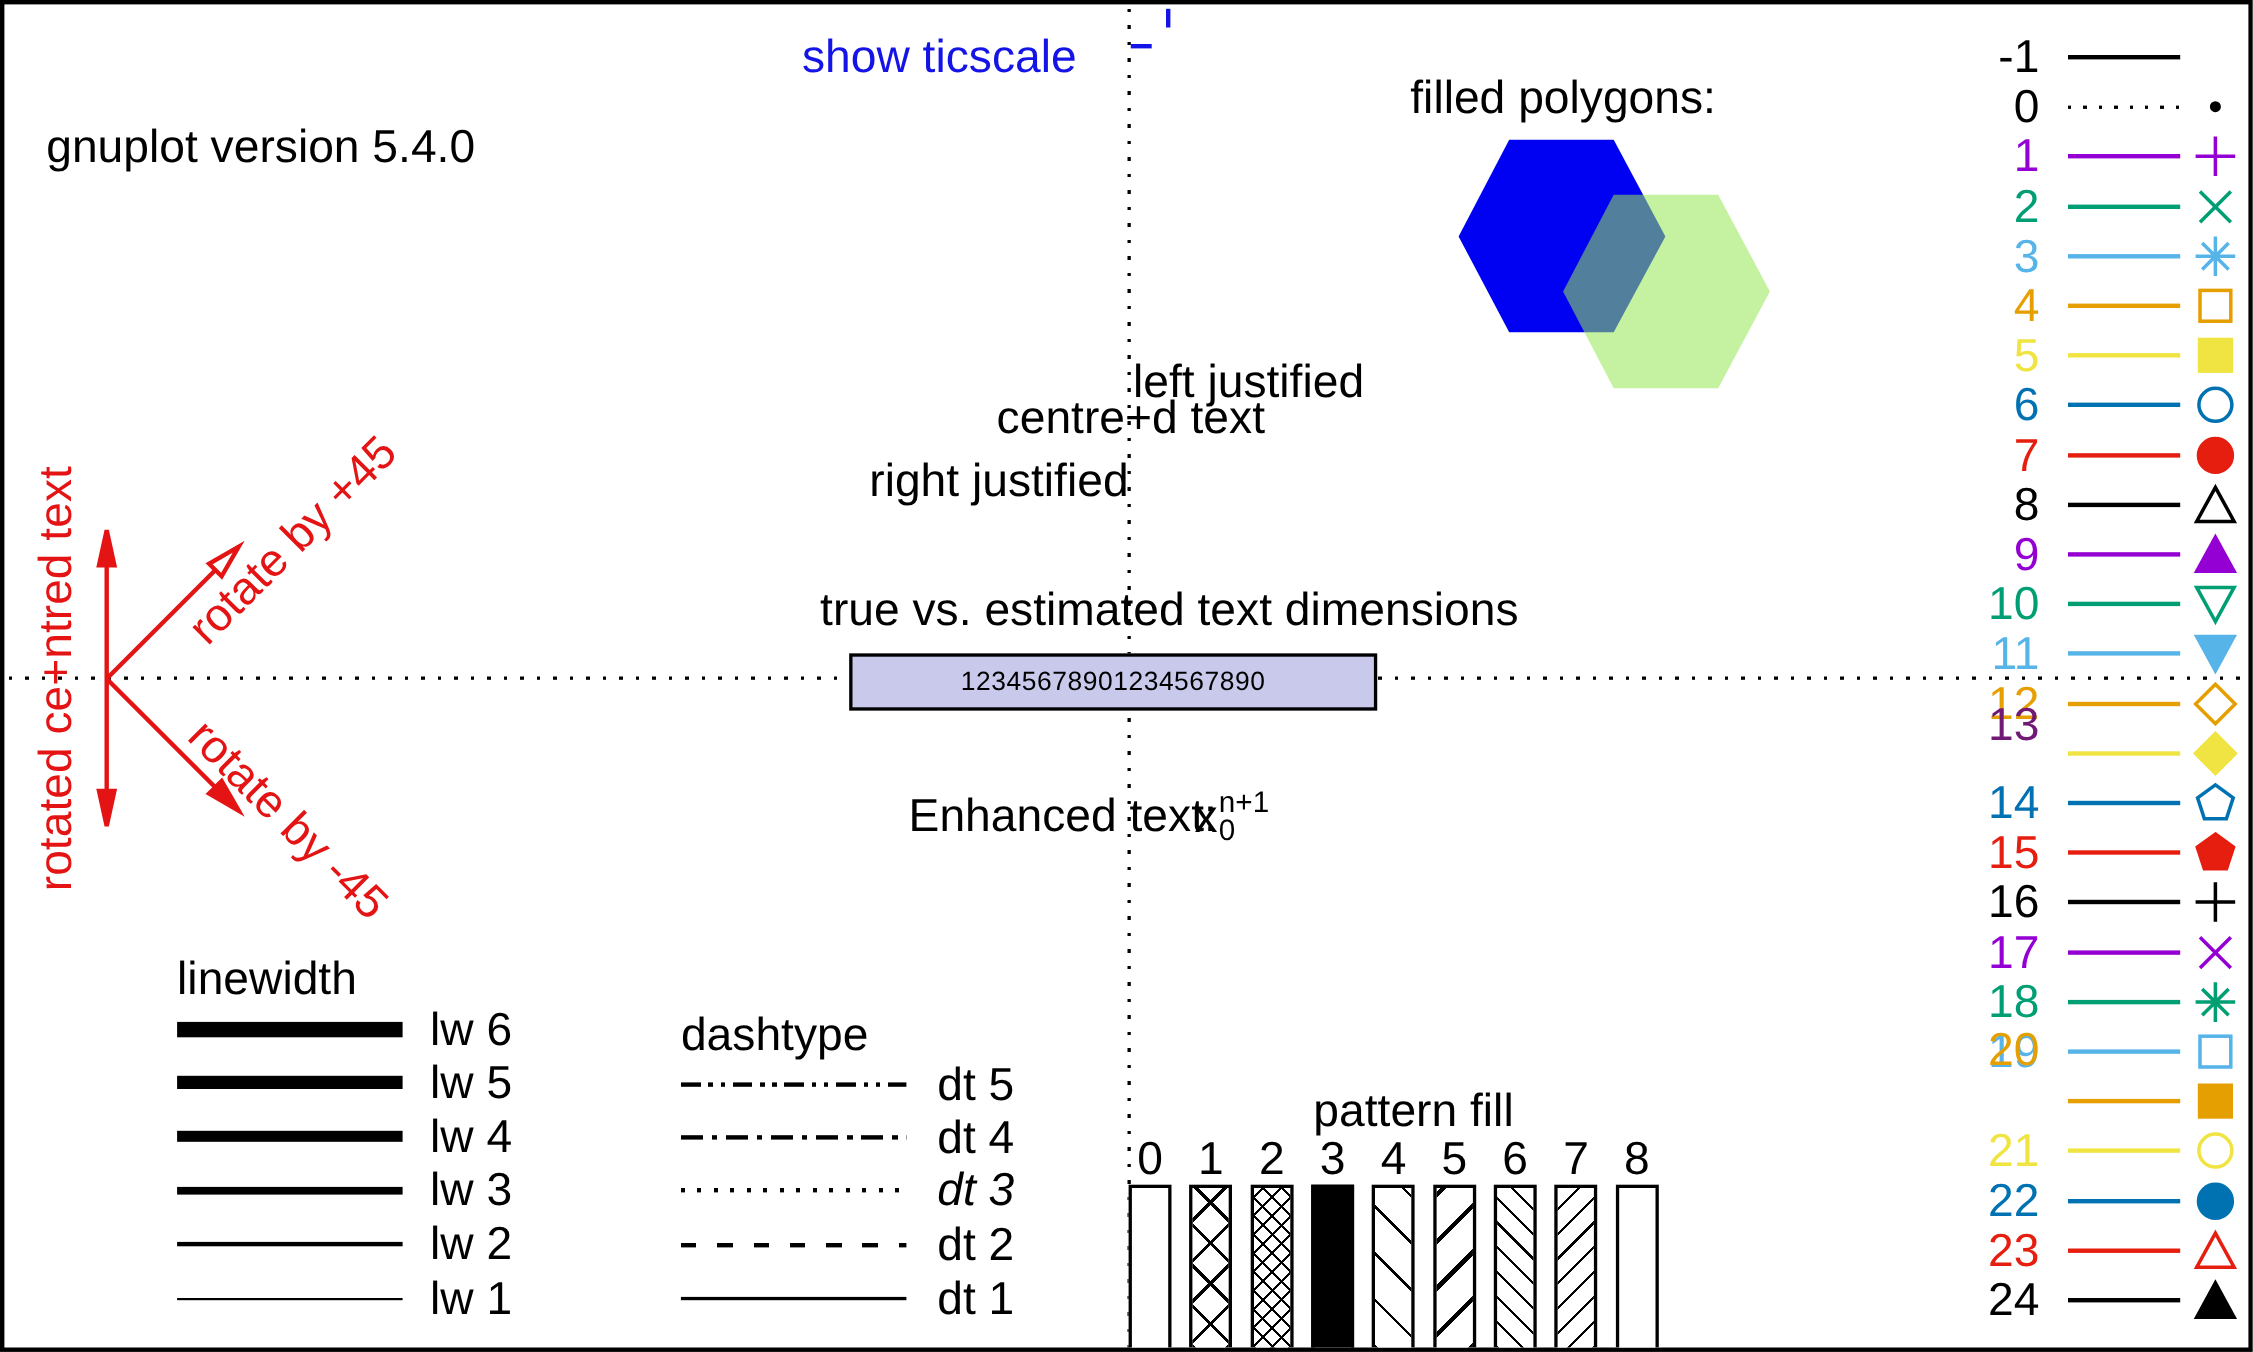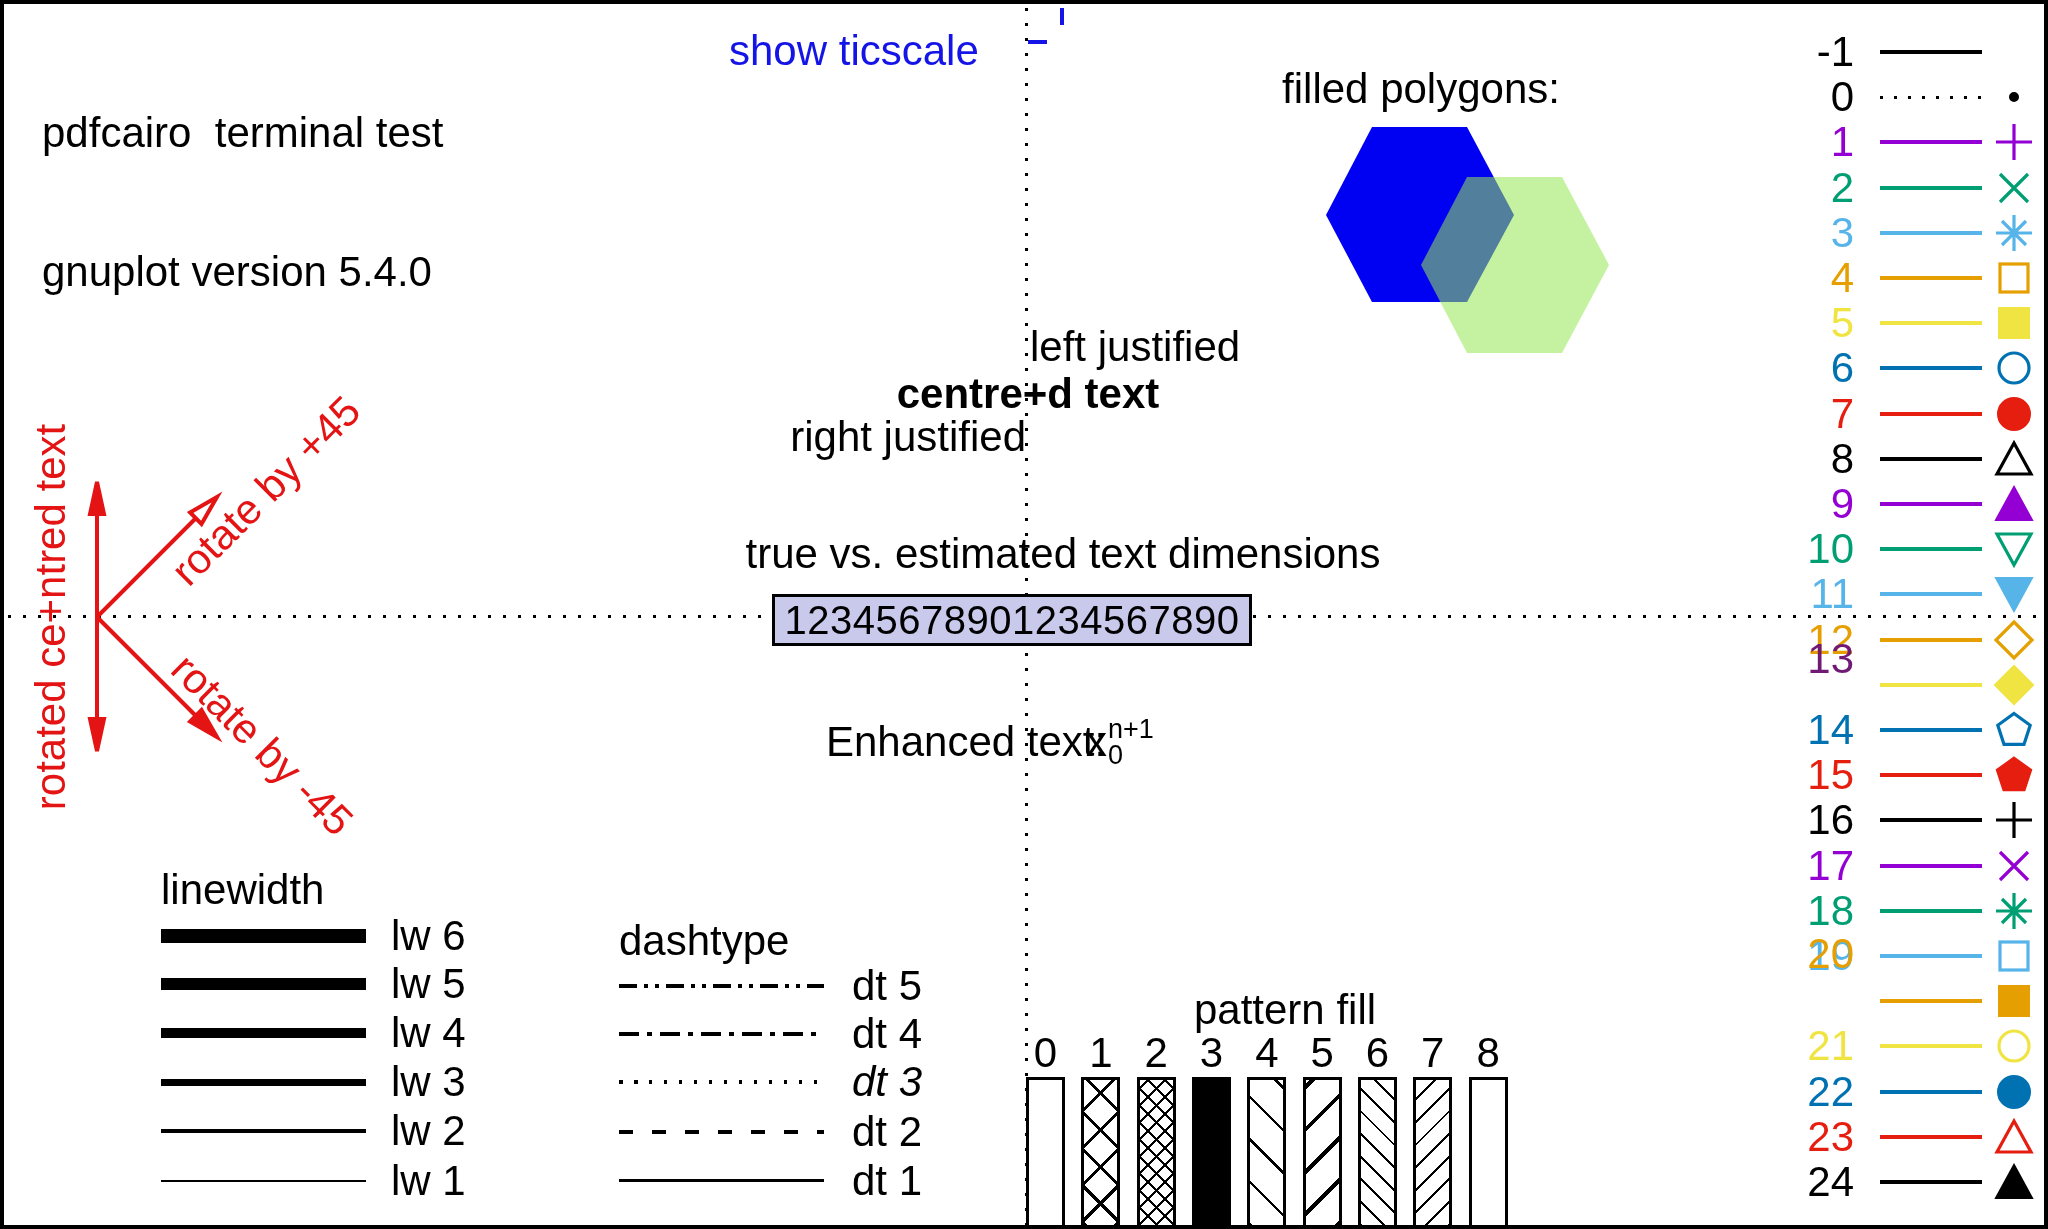--- a/index.html
+++ b/index.html
@@ -21,27 +21,27 @@
   #tic-minor{left:1024px;top:36px;width:19px;height:4px;}
   
   #header{left:38px;top:14px;}
   
   #ticscale{left:725px;top:24px;}
   
   #poly-title{left:1417px;top:62px;transform:translateX(-50%);}
   #hex-svg{left:1310px;top:115px;}
   
   #just-left{left:1026px;top:343px;}
-  #just-centre{left:1024px;top:390px;font-weight:bold;}
+  #just-centre{left:1024px;top:376px;}
   #just-right{left:1022px;top:433px;}
   
   #dims-caption{left:1024px;top:550px;margin-left:35px;}
   #dims-box{left:768px;top:590px;width:474px;height:46px;border:3px solid #000;
     display:flex;align-items:center;justify-content:center;z-index:3;}
-  #dims-box span{font-size:40px;letter-spacing:.5px;white-space:pre;}
+  #dims-box span{font-size:24px;letter-spacing:.5px;white-space:pre;}
   
   #enh-label{left:822px;top:738px;}
   #enh-math{left:1082px;top:738px;transform:translateY(-50%);display:flex;align-items:center;}
   #enh-math .base{font-size:42px;}
   #enh-math .stack{display:flex;flex-direction:column;line-height:26px;font-size:27px;margin-left:1px;}
   #bold-italic{left:1032px;top:798px;}
   
   .red-note{color:#e41414;}
   #rot-cent{left:47px;top:613px;transform:translate(-50%,-50%) rotate(-90deg);}
   #rot-p45{left:262px;top:487px;transform:translate(-50%,-50%) rotate(-45deg);}
@@ -69,21 +69,20 @@
 <body>
 
 <div id="page">
 
   <div id="guide-v" class="abs"></div>
   <div id="guide-h" class="abs"></div>
   <div id="tic-major" class="abs" style="background: rgb(20, 20, 230);"></div>
   <div id="tic-minor" class="abs" style="background: rgb(20, 20, 230);"></div>
 
   <div id="header" class="abs t42">
-    <div>pdfcairo  terminal test</div>
     <div>gnuplot version 5.4.0</div>
   </div>
 
   <div id="ticscale" class="abs t42" style="color: rgb(20, 20, 230);">show ticscale</div>
 
   <div id="poly-title" class="abs t42">filled polygons:</div>
   <svg id="hex-svg" class="abs" width="310" height="245" viewBox="0 0 310 245">
     <polygon id="hex-blue" points="12,96 58,8 153,8 200,96 153,183 58,183" fill="#0000f2"></polygon>
     <polygon id="hex-green" points="107,146 153,58 248,58 295,146 248,234 153,234" fill="rgba(150,232,84,0.55)"></polygon>
   </svg>

